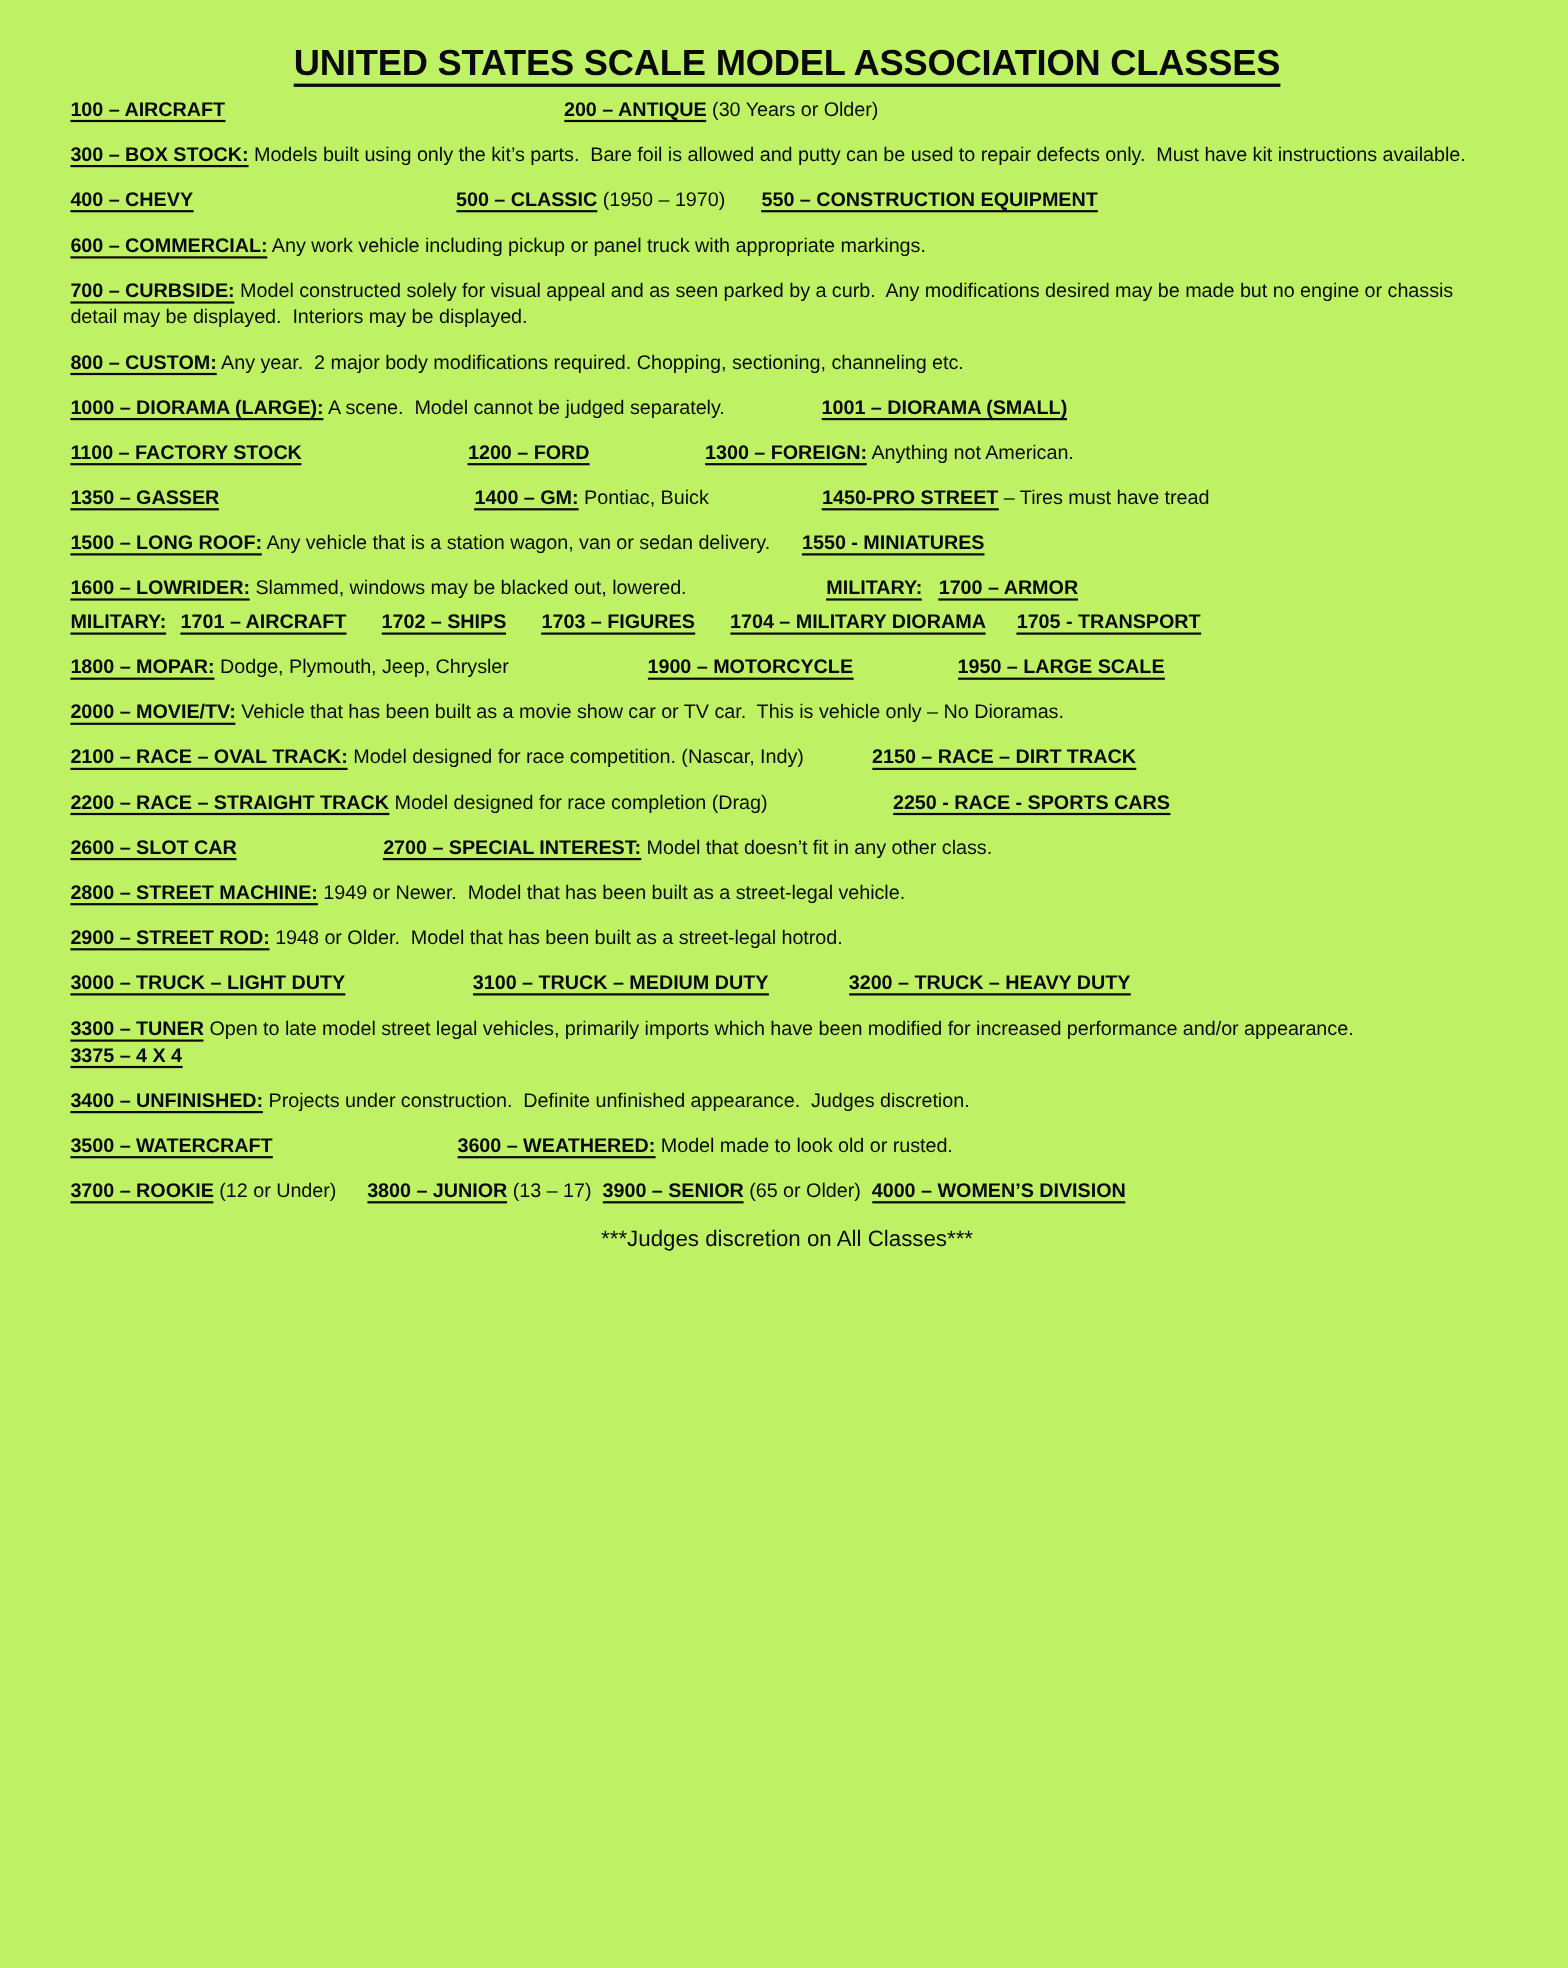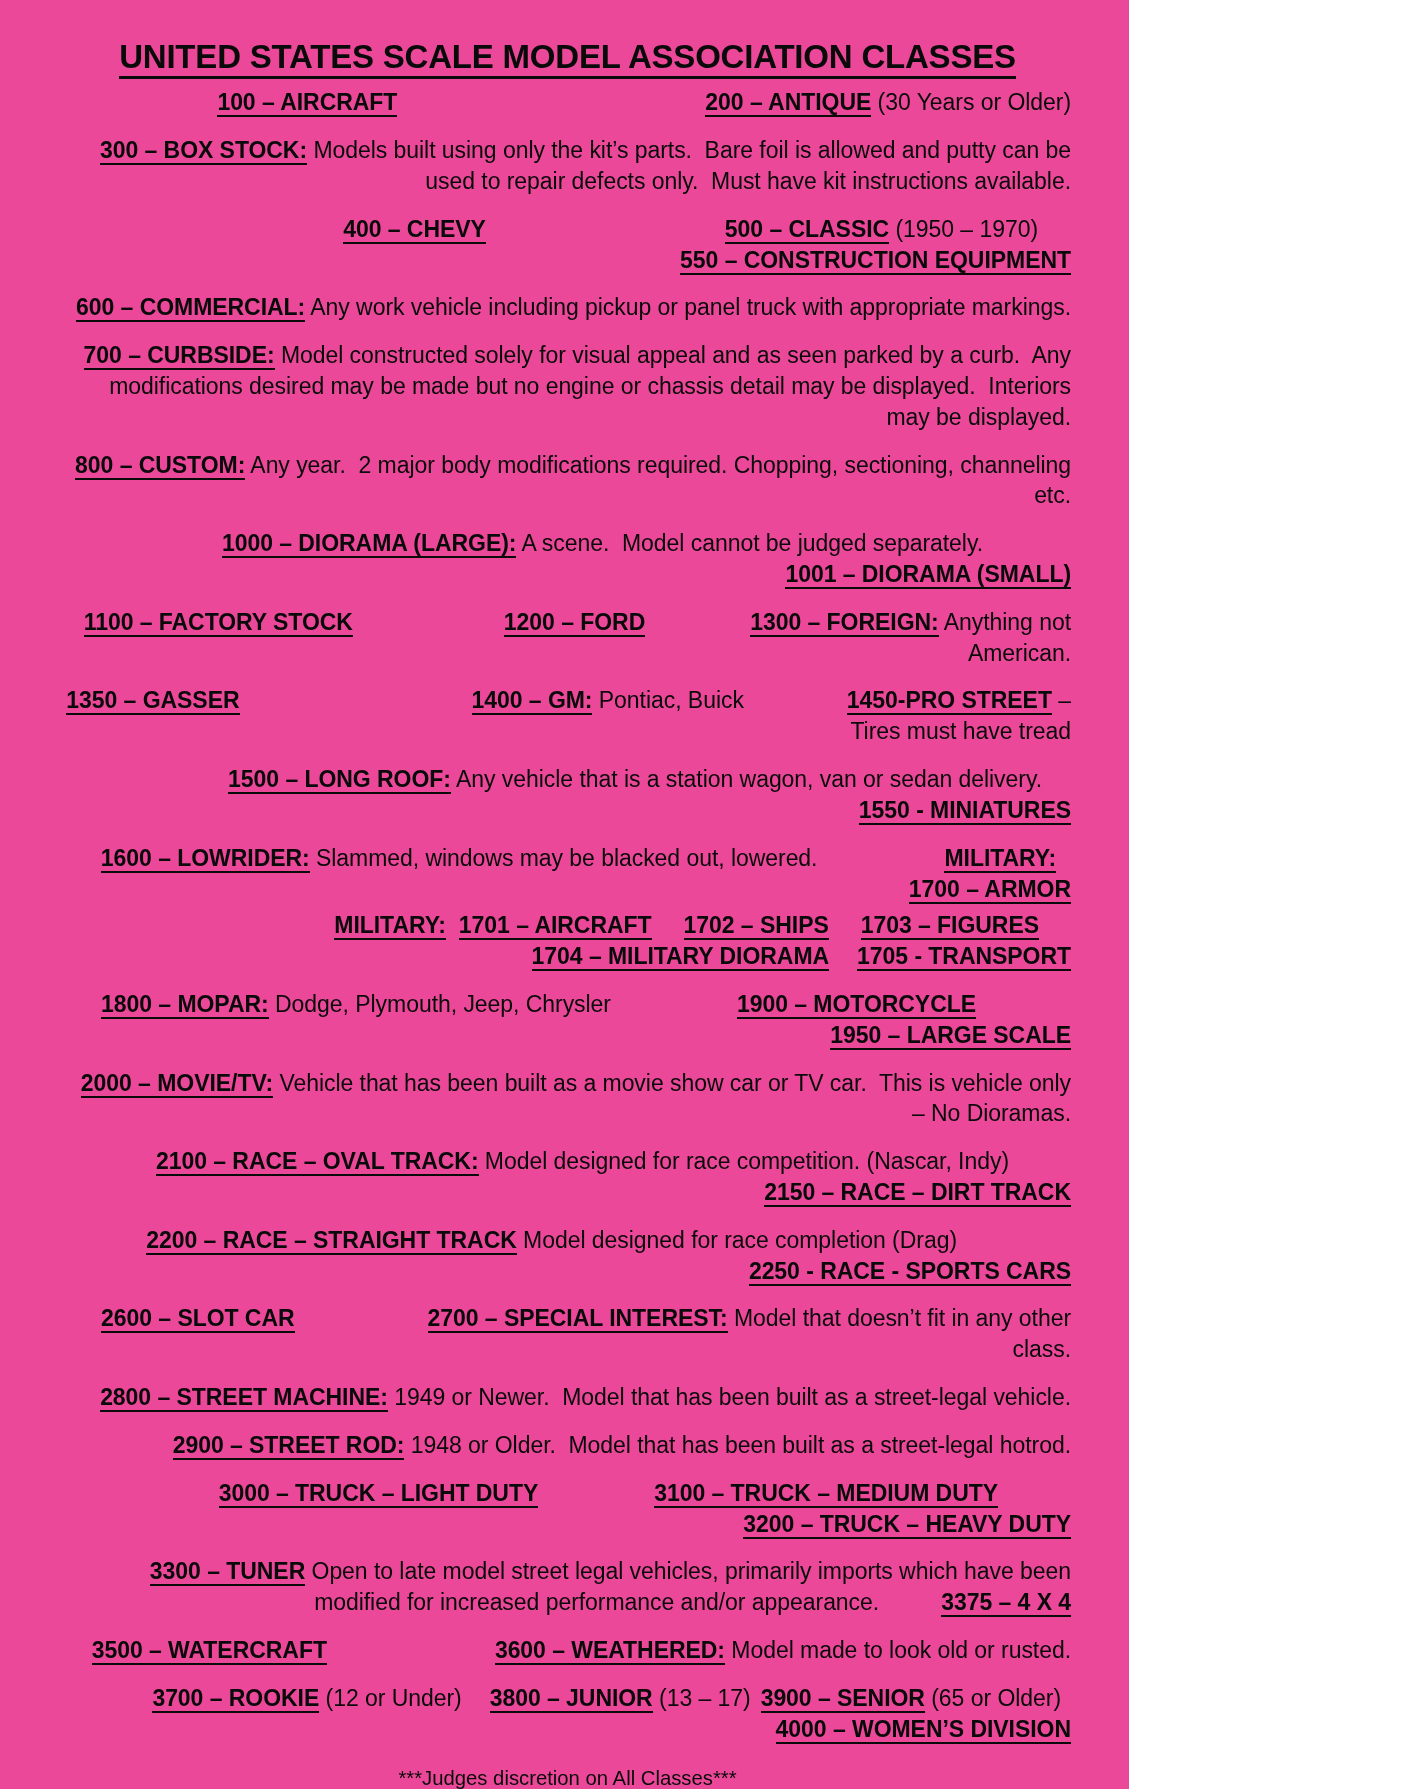--- a/index.html
+++ b/index.html
@@ -9,48 +9,47 @@
   }
   body {
     width: 1425px;
     height: 1789px;
     font-family: "Liberation Sans", sans-serif;
     color: #0a0a0a;
     -webkit-font-smoothing: antialiased;
   }
   .page {
     position: relative;
-    width: 1129px;
+    width: 1425px;
     height: 1789px;
     box-sizing: border-box;
     padding: 36px 58px 0 64px;
-    background: #ec4899;
+    background: #bef264;
     overflow: hidden;
   }
   .doc-title {
     text-align: center;
     font-size: 33px;
     font-weight: bold;
     letter-spacing: -0.2px;
     margin: 0 0 10px 0;
     padding: 0;
     line-height: 1.25;
   }
   .doc-title span.u {
     border-bottom: 3px solid #0a0a0a;
     padding-bottom: 1px;
   }
   .line {
-    font-size: 23px;
+    font-size: 18px;
     line-height: 1.34;
     margin: 0 0 17px 0;
     padding: 0;
     white-space: pre-wrap;
     letter-spacing: -0.05px;
-    text-align: right;
   }
   .line.tight {
     margin-bottom: 6px;
   }
   .hdr {
     font-weight: bold;
     border-bottom: 2.2px solid #0a0a0a;
     padding-bottom: 0px;
     white-space: pre;
   }
@@ -113,20 +112,21 @@
   <p class="line"><span class="hdr">2600 – SLOT CAR</span><span class="tab" style="width:133px"></span><span class="hdr">2700 – SPECIAL INTEREST:</span><span class="plain"> Model that doesn’t fit in any other class.</span></p>
 
   <p class="line"><span class="hdr">2800 – STREET MACHINE:</span><span class="plain"> 1949 or Newer.  Model that has been built as a street-legal vehicle.</span></p>
 
   <p class="line"><span class="hdr">2900 – STREET ROD:</span><span class="plain"> 1948 or Older.  Model that has been built as a street-legal hotrod.</span></p>
 
   <p class="line"><span class="hdr">3000 – TRUCK – LIGHT DUTY</span><span class="tab" style="width:116px"></span><span class="hdr">3100 – TRUCK – MEDIUM DUTY</span><span class="tab" style="width:73px"></span><span class="hdr">3200 – TRUCK – HEAVY DUTY</span></p>
 
   <p class="line"><span class="hdr">3300 – TUNER</span><span class="plain"> Open to late model street legal vehicles, primarily imports which have been modified for increased performance and/or appearance.</span><span class="tab" style="width:62px"></span><span class="hdr">3375 – 4 X 4</span></p>
 
+  <p class="line"><span class="hdr">3400 – UNFINISHED:</span><span class="plain"> Projects under construction.  Definite unfinished appearance.  Judges discretion.</span></p>
 
   <p class="line"><span class="hdr">3500 – WATERCRAFT</span><span class="tab" style="width:168px"></span><span class="hdr">3600 – WEATHERED:</span><span class="plain"> Model made to look old or rusted.</span></p>
 
   <p class="line"><span class="hdr">3700 – ROOKIE</span><span class="plain"> (12 or Under)</span><span class="tab" style="width:28px"></span><span class="hdr">3800 – JUNIOR</span><span class="plain"> (13 – 17)</span><span class="tab" style="width:10px"></span><span class="hdr">3900 – SENIOR</span><span class="plain"> (65 or Older)</span><span class="tab" style="width:10px"></span><span class="hdr">4000 – WOMEN’S DIVISION</span></p>
 
   <p class="footer-note">***Judges discretion on All Classes***</p>
 
 </div>
 
 </body></html>

